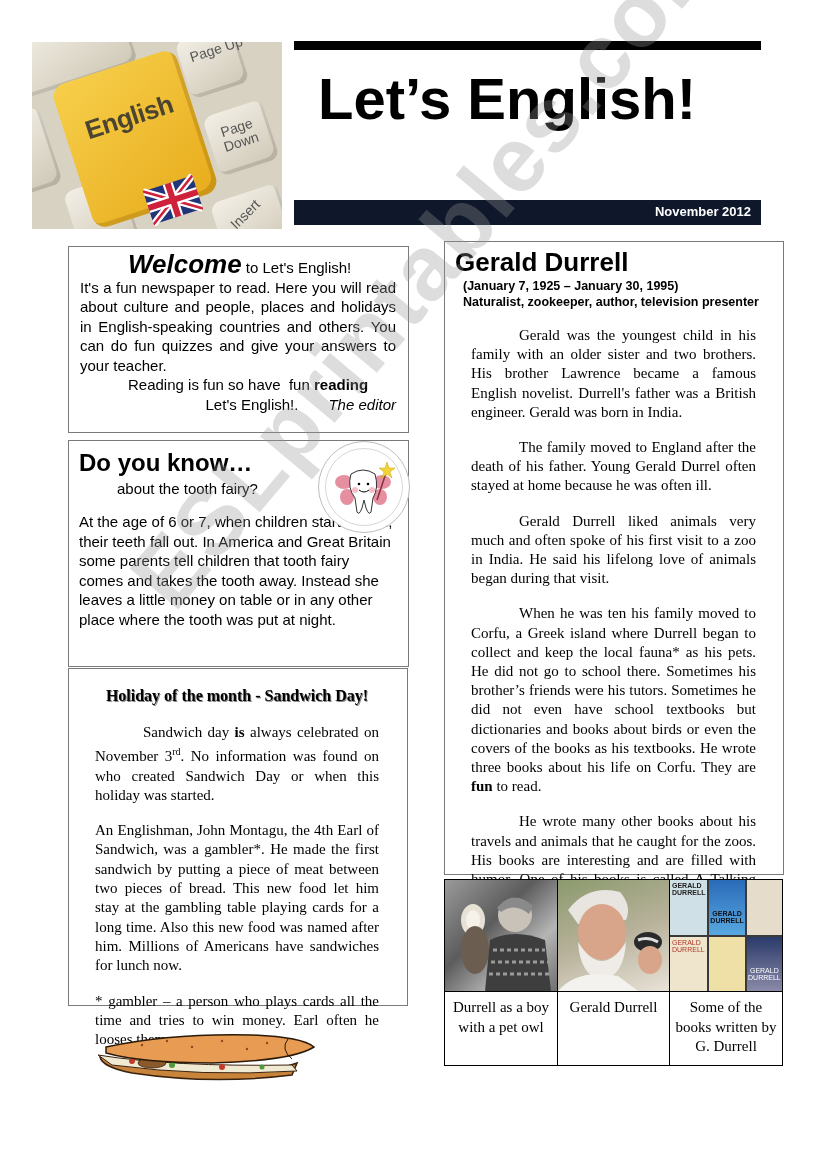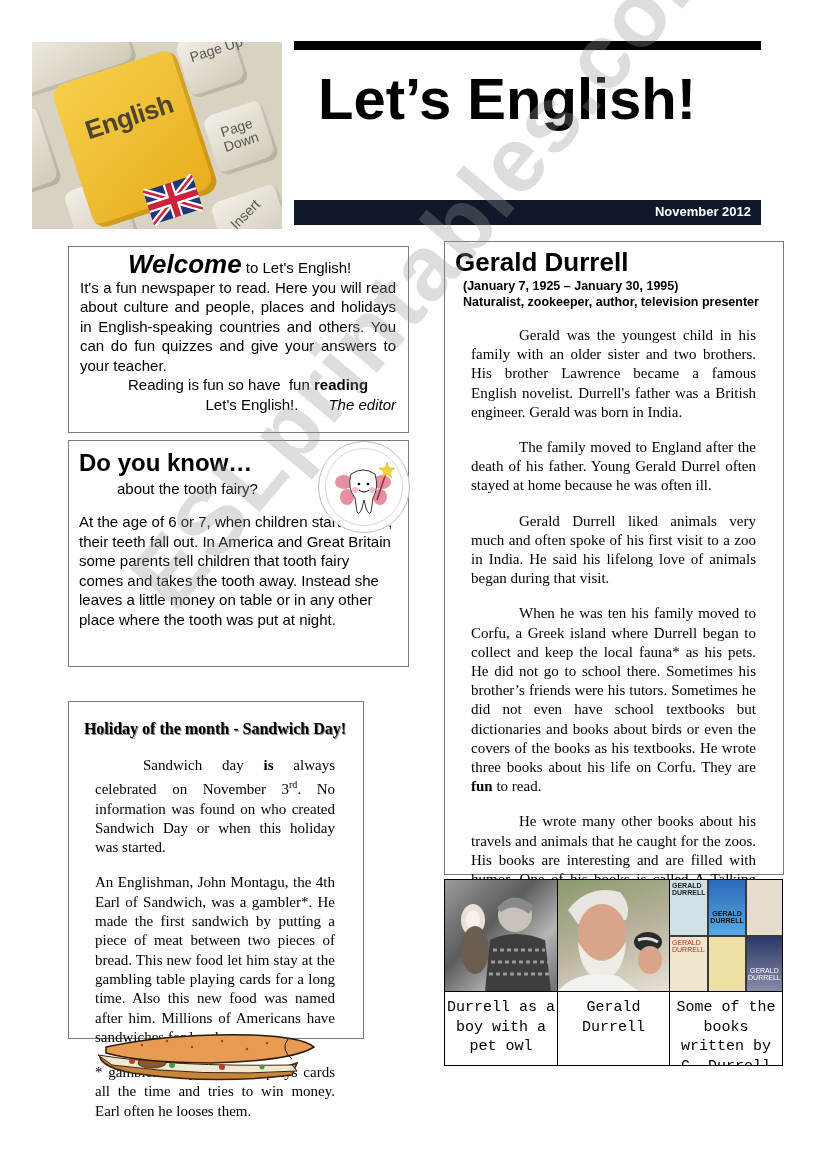--- a/index.html
+++ b/index.html
@@ -27,38 +27,38 @@
   .w-head { font-size: 26px; font-weight: bold; font-style: italic; }
   .indent { display: inline-block; width: 48px; }
 
   .know { left: 68px; top: 440px; width: 341px; height: 227px; padding: 6px 10px 0 10px; }
   .know-title { font-size: 24px; font-weight: bold; line-height: 32px; }
   .know-sub { font-size: 15px; font-weight: normal; margin-left: 38px; line-height: 20px; }
   .know-body { margin-top: 13px; font-size: 15px; line-height: 19.5px; width: 318px; }
   .fairy { left: 318px; top: 441px; width: 90px; height: 90px; border-radius: 50%; border: 1px solid #bdbdbd; background: #fff; }
   .fairy-inner { position: absolute; left: 6px; top: 6px; width: 76px; height: 76px; border-radius: 50%; border: 1px solid #d7d7d7; }
 
-  .holiday { left: 68px; top: 701px; width: 296px; height: 338px; padding: 16px 12px 0 10px; font-family: "Liberation Serif", serif; }
+  .holiday { left: 68px; top: 668px; width: 340px; height: 338px; padding: 16px 12px 0 10px; font-family: "Liberation Serif", serif; }
   .holiday-title { font-size: 16px; font-weight: bold; text-align: center; text-shadow: 1px 1px 0 #888; line-height: 22px; }
   .serif-p { margin: 16px; font-family: "Liberation Serif", serif; font-size: 15px; line-height: 19.3px; text-align: justify; }
 
   .sandwich { left: 92px; top: 1027px; width: 225px; height: 56px; }
 
   
   .durrell { left: 444px; top: 241px; width: 340px; height: 634px; padding: 4px 11px 0 10px; }
   .d-title { font-size: 26px; font-weight: bold; line-height: 32px; }
   .d-meta { font-size: 12.5px; font-weight: bold; line-height: 16px; margin-left: 8px; }
   .durrell .serif-p { font-size: 15px; line-height: 19.2px; }
   .sans-note { font-family: "Liberation Sans", sans-serif; font-size: 14px; line-height: 18px; }
 
   .photos { left: 444px; top: 879px; width: 339px; height: 187px; border: 1px solid #000; box-sizing: border-box; display: grid; grid-template-columns: 113px 112px 112px; grid-template-rows: 112px 73px; }
   .cell { border-right: 1px solid #000; box-sizing: border-box; position: relative; overflow: hidden; }
   .cell:nth-child(3n) { border-right: none; }
   .cell.row1 { border-bottom: 1px solid #000; }
-  .caption { font-family: Liberation Mono, monospace; font-size: 15px; line-height: 19.5px; text-align: center; padding-top: 6px; }
+  .caption { font-family: Liberation Serif, serif; font-size: 15px; line-height: 19.5px; text-align: center; padding-top: 6px; }
 
   .watermark { left: 110px; top: 560px; font-size: 92px; font-weight: bold; color: rgba(150,150,150,0.32); transform: rotate(-50deg); transform-origin: left top; white-space: nowrap; pointer-events: none; letter-spacing: 2px; }
 </style>
 </head>
 <body>
 
 <div class="abs hdr-img">
   <div class="key" style="left:-20px;top:-20px;width:120px;height:60px;"></div>
   <div class="key" style="left:150px;top:-10px;width:60px;height:60px;"></div>
   <div class="key-label" style="left:157px;top:0px;transform:rotate(-18deg);">Page Up</div>

